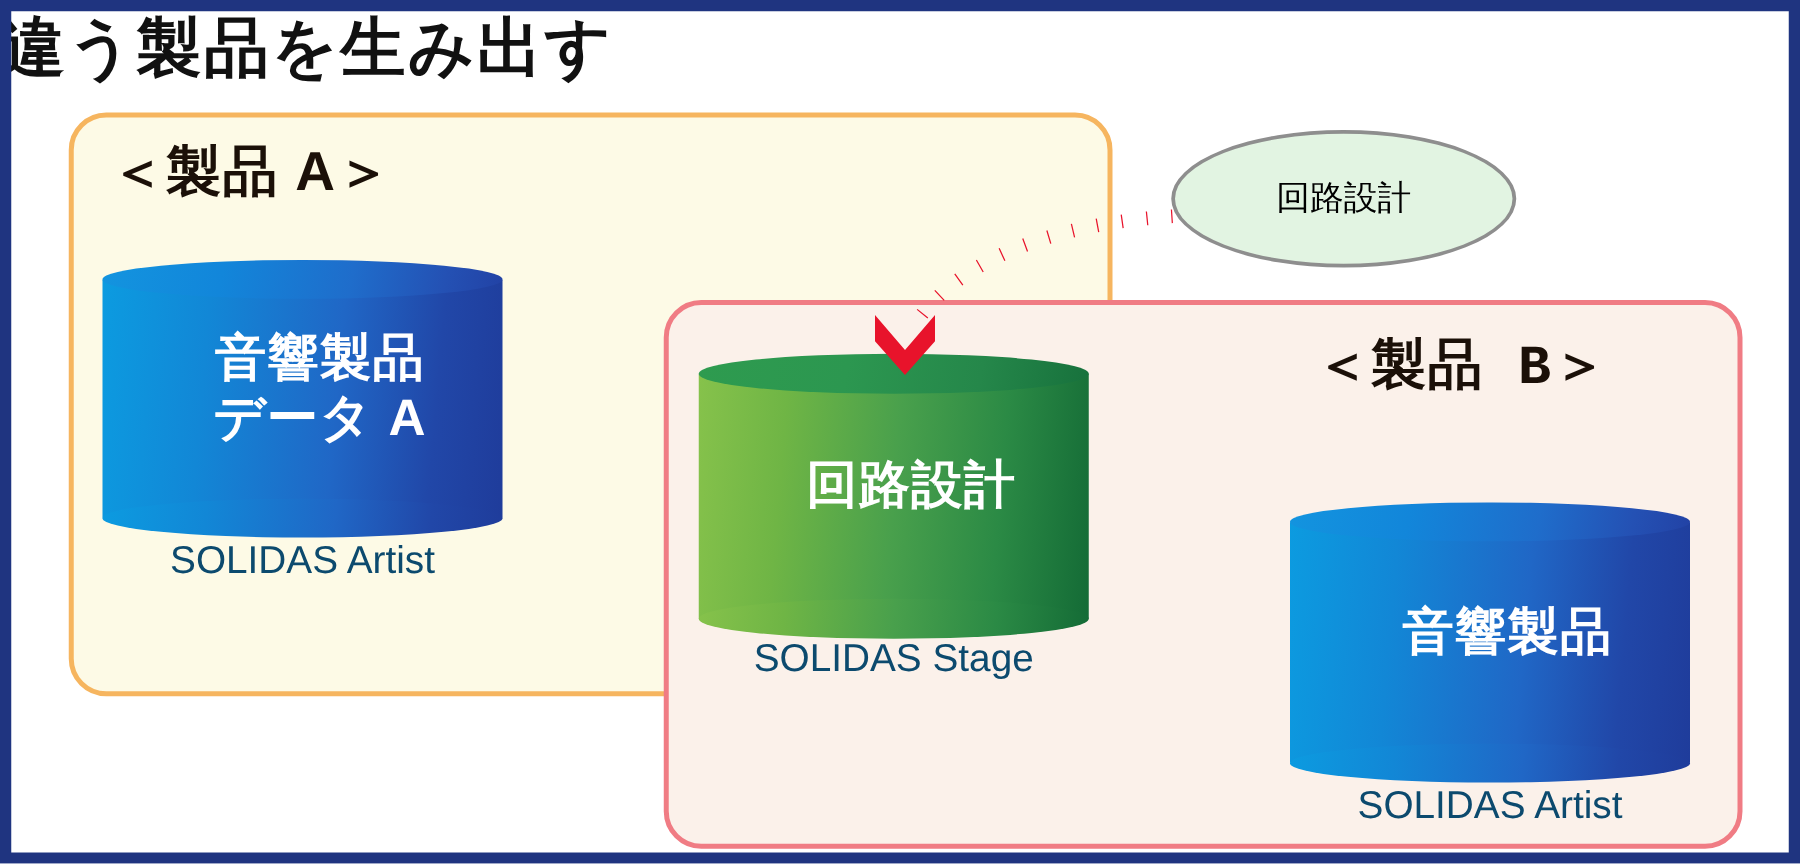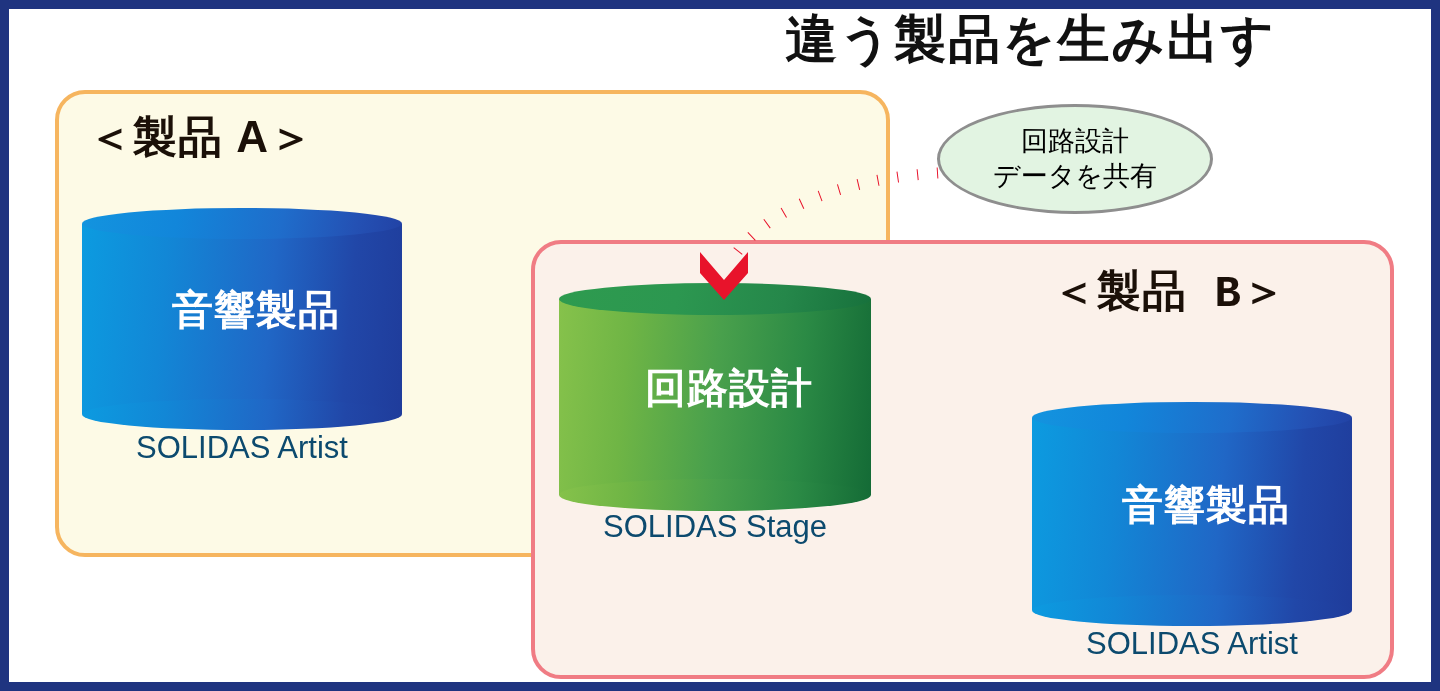--- a/index.html
+++ b/index.html
@@ -25,21 +25,21 @@
     pointer-events: none;
     z-index: 60;
   }
 
   
   #title {
     position: absolute;
     top: 10px;
     left: 0;
     width: 1276px;
-    text-align: right;
+    text-align: left;
     font-size: 52px;
     font-weight: bold;
     letter-spacing: 2px;
     color: #111111;
     line-height: 1.12;
     z-index: 20;
   }
 
   
   .group-box {
@@ -204,20 +204,21 @@
   <div id="label-a" class="group-label">＜製品 A＞</div>
   <div id="label-b" class="group-label">＜製品 B＞</div>
 
   <div id="cyl-a-wrap" class="cylinder-wrap">
     <div class="cylinder blue">
       <div class="cyl-body"></div>
       <div class="cyl-bottom"></div>
       <div class="cyl-top"></div>
       <div id="cyl-a-text" class="cyl-text">
         <span class="l1">音響製品</span>
+        <span class="l2">データ A</span>
       </div>
     </div>
   </div>
   <div id="cap-a" class="cyl-caption">SOLIDAS Artist</div>
 
   <div id="cyl-g-wrap" class="cylinder-wrap">
     <div class="cylinder green">
       <div class="cyl-body"></div>
       <div class="cyl-bottom"></div>
       <div class="cyl-top"></div>
@@ -240,18 +241,17 @@
   </div>
   <div id="cap-b" class="cyl-caption">SOLIDAS Artist</div>
 
   <svg id="arrow-svg" viewBox="0 0 270 160">
     <path d="M 248 33 C 170 38, 80 60, 40 122" fill="none" stroke="#E8132B" stroke-width="11" stroke-linecap="butt" stroke-dasharray="1 19"></path>
     <path d="M 10 112 L 34 140 L 58 112 L 58 133 L 34 160 L 10 133 Z" fill="#E8132B"></path>
   </svg>
 
   <div id="callout">
     <span class="co-line">回路設計</span>
-    <span class="co-line">データを共有</span>
   </div>
 
   <div id="outer-frame"></div>
 
 </div>
 
 </body></html>

